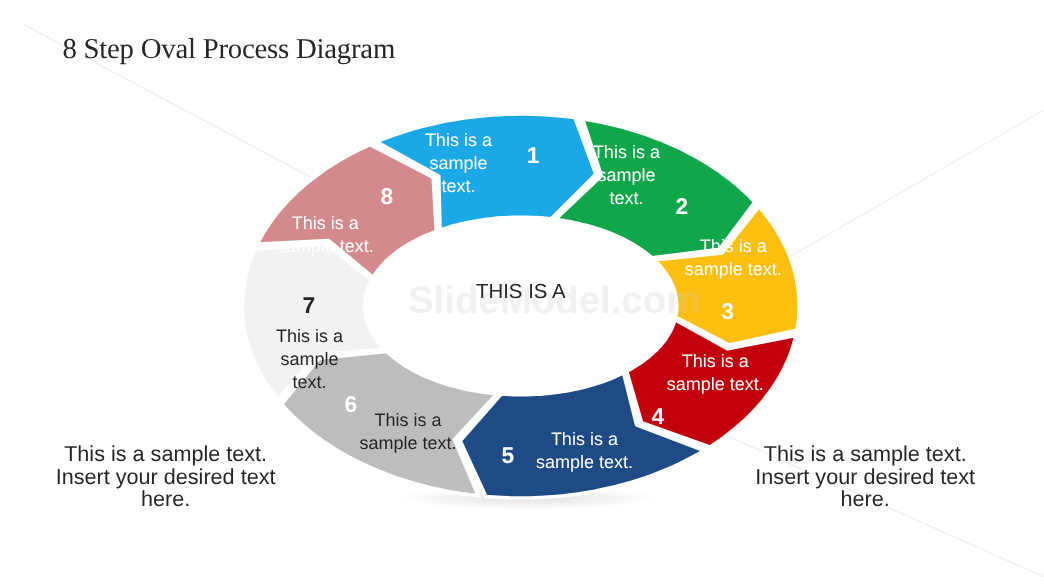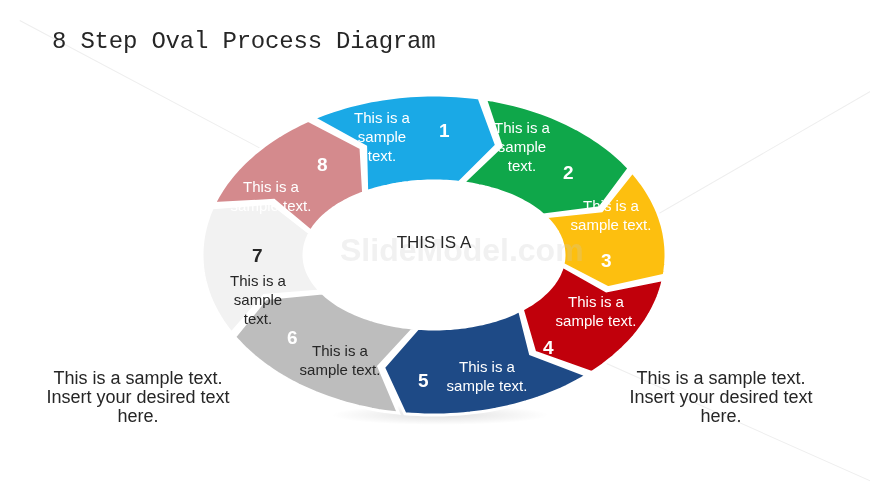--- a/index.html
+++ b/index.html
@@ -3,21 +3,21 @@
 <meta charset="utf-8">
 <style>
   html, body { margin: 0; padding: 0; }
   body {
     width: 870px; height: 489px; overflow: hidden; position: relative;
     background: #ffffff;
     font-family: "Liberation Sans", sans-serif;
   }
   .title {
     position: absolute; left: 52px; top: 28px;
-    font-family: Liberation Mono, monospace;
+    font-family: Liberation Serif, serif;
     font-size: 24px; color: #262626; letter-spacing: -0.2px;
   }
   .deco-line { position: absolute; height: 1px; background: #eeeeee; transform-origin: 0 0; }
   svg#ring { position: absolute; left: 0; top: 0; }
   .side-note {
     position: absolute; width: 200px; text-align: center;
     font-size: 18px; line-height: 19px; color: #262626;
   }
   .center-text {
     position: absolute; left: 334px; top: 232px; width: 200px; text-align: center;

